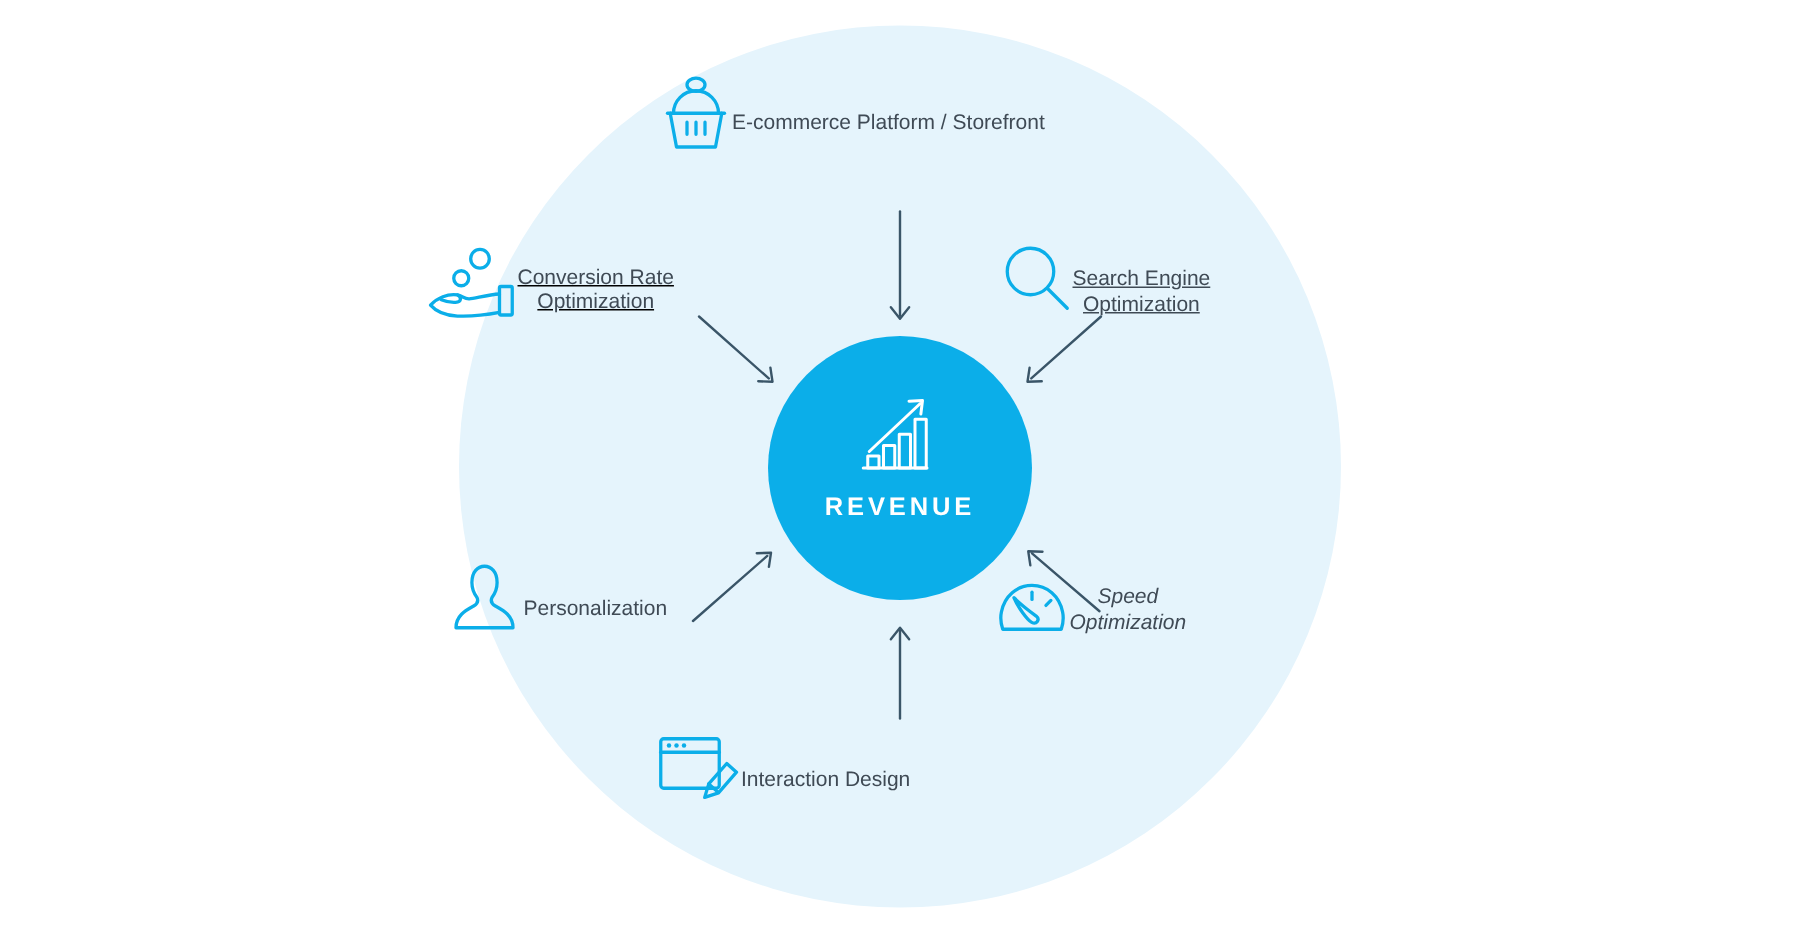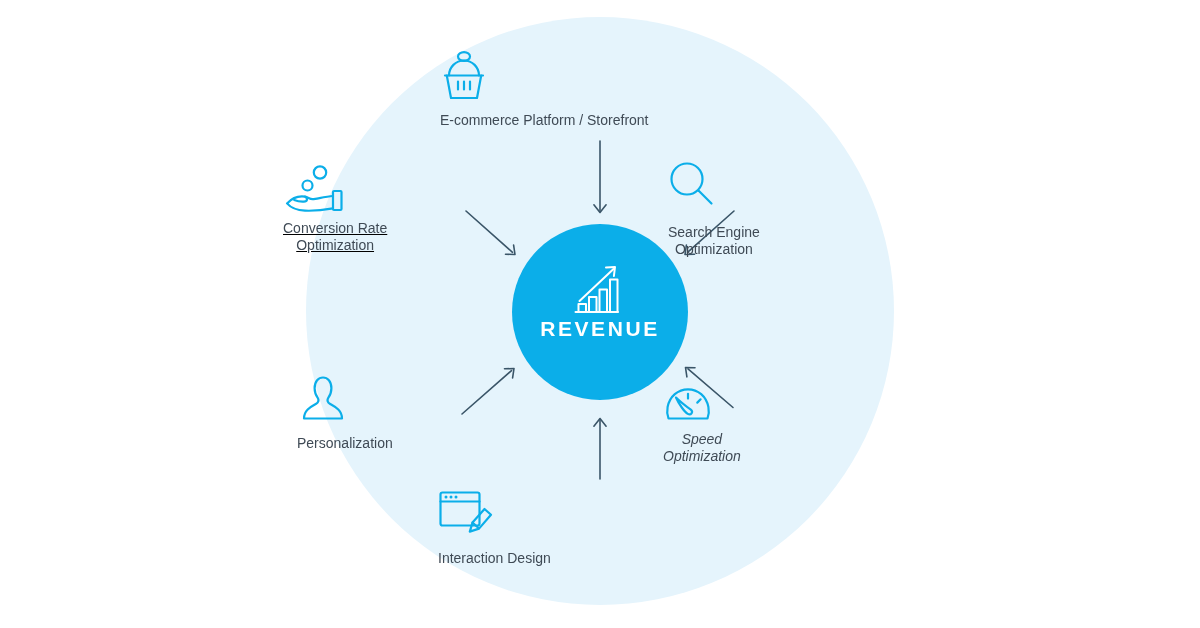--- a/index.html
+++ b/index.html
@@ -15,38 +15,38 @@
   .arrows{position:absolute;left:0;top:0;width:1200px;height:628px;}
   .arrows path{stroke:var(--arrow,#3A5568);stroke-width:1.6;fill:none;stroke-linecap:round;stroke-linejoin:round;}
   .hub{
     position:absolute;left:512px;top:224px;width:176px;height:176px;
     border-radius:50%;background:var(--accent,#0BAEE9);
     display:flex;flex-direction:column;align-items:center;
     box-sizing:border-box;padding-top:37px;
   }
   .hub .icon svg{display:block;}
   .hub-label{
-    margin-top:0;color:var(--hubText,#ffffff);
-    font-size:21px;font-weight:600;letter-spacing:2.6px;
+    margin-top:11px;color:var(--hubText,#ffffff);
+    font-size:17px;font-weight:600;letter-spacing:2.6px;
   }
   .node{
-    position:absolute;display:flex;flex-direction:column;align-items:flex-start;
+    position:absolute;display:flex;flex-direction:row;align-items:center;
   }
   .node .icon{color:var(--accent,#0BAEE9);}
   .node .icon svg{display:block;fill:none;stroke:currentColor;stroke-width:2.2;stroke-linecap:round;stroke-linejoin:round;}
   .label{
     color:var(--text,#3F4A55);font-size:14px;line-height:16.5px;
     text-align:center;white-space:pre-line;font-weight:500;
   }
   #node-ecommerce{left:440px;top:50px;width:320px;}
   #node-ecommerce .label{margin-top:11px;}
   #node-cro{left:283px;top:164px;width:240px;text-decoration:underline;}
   #node-cro .label{margin-top:4px;}
   #node-seo{left:668px;top:160px;width:240px;}
-  #node-seo .label{margin-top:17px;}
+  #node-seo .label{margin-top:17px;text-decoration:underline;}
   #node-personalization{left:297px;top:375px;width:240px;}
   #node-personalization .label{margin-top:14px;}
   #node-speed{left:663px;top:379px;width:240px;font-style:italic;}
   #node-speed .label{margin-top:10px;}
   #node-interaction{left:438px;top:489px;width:320px;}
   #node-interaction .label{margin-top:9px;}
   .hubicon svg{stroke:#ffffff;fill:none;stroke-width:2;stroke-linecap:round;stroke-linejoin:round;}
 </style>
 </head>
 <body>

